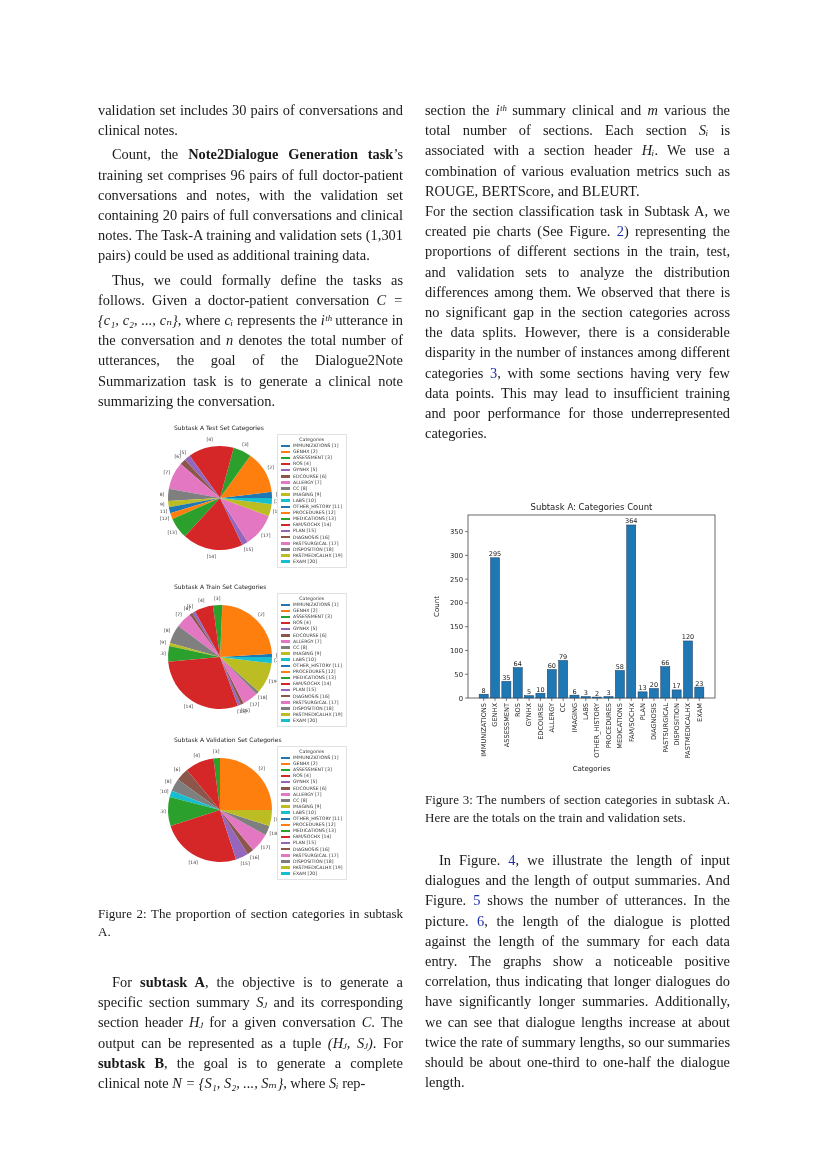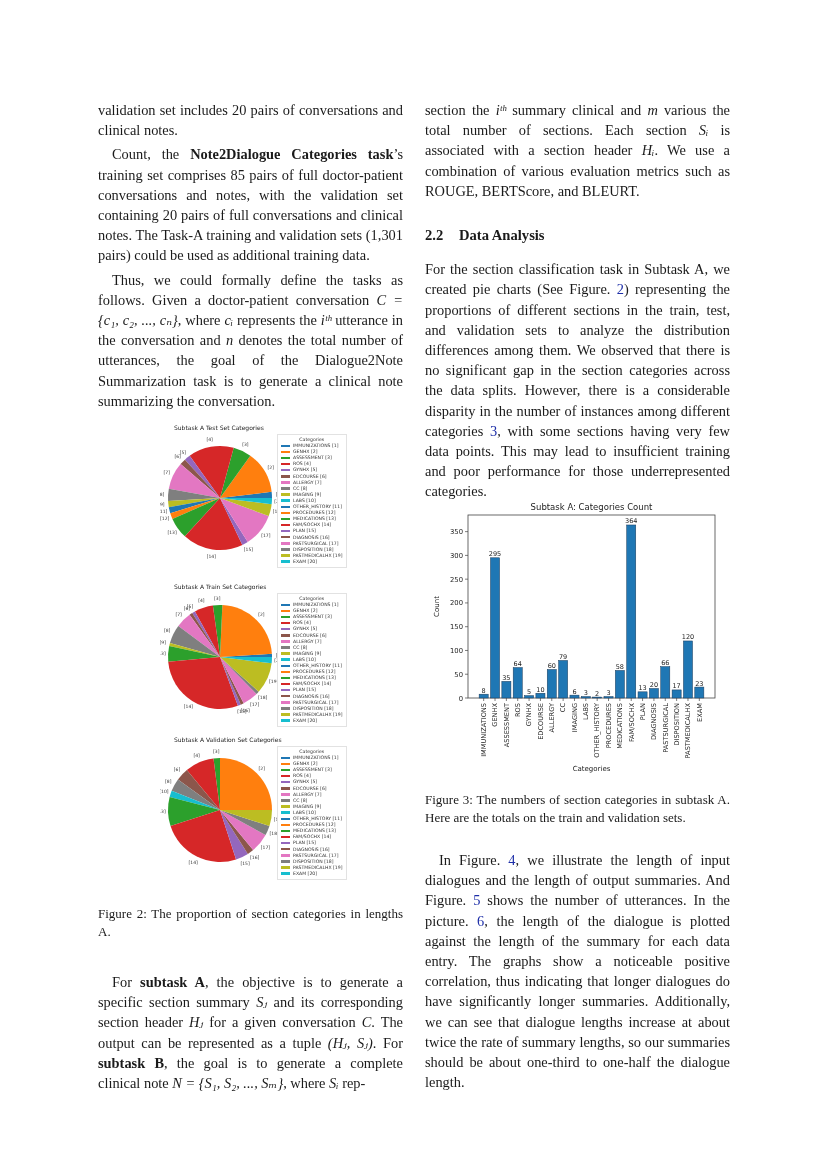--- a/index.html
+++ b/index.html
@@ -23,22 +23,22 @@
   .legend .lt { text-align: center; }
   .legend .li { white-space: nowrap; }
   .legend .sw { display: inline-block; width: 9px; height: 2.5px; margin-right: 3px; vertical-align: middle; }
   .bar-svg { position: absolute; left: 425px; top: 498px; }
   .bar-svg text { font-family: "DejaVu Sans", sans-serif; fill: #222; }
 </style>
 </head>
 <body>
 
 <div class="col col-left">
-  <p>validation set includes 20 pairs of conversations and clinical notes.</p>
-  <p class="indent gap"><span>Count, the </span><b>Note2Dialogue Categories task</b><span>’s training set comprises 85 pairs of full doctor-patient conversations and notes, with the validation set containing 20 pairs of full conversations and clinical notes. The Task-A training and validation sets (1,301 pairs) could be used as additional training data.</span></p>
+  <p>validation set includes 30 pairs of conversations and clinical notes.</p>
+  <p class="indent gap"><span>Count, the </span><b>Note2Dialogue Generation task</b><span>’s training set comprises 96 pairs of full doctor-patient conversations and notes, with the validation set containing 20 pairs of full conversations and clinical notes. The Task-A training and validation sets (1,301 pairs) could be used as additional training data.</span></p>
   <p class="indent gap"><span>Thus, we could formally define the tasks as follows. Given a doctor-patient conversation </span><span class="math">C = {c₁, c₂, ..., cₙ}</span><span>, where </span><span class="math">cᵢ</span><span> represents the </span><span class="math">iᵗʰ</span><span> utterance in the conversation and </span><span class="math">n</span><span> denotes the total number of utterances, the goal of the Dialogue2Note Summarization task is to generate a clinical note summarizing the conversation.</span></p>
 </div>
 
 <div class="pie-wrap" id="pie0" style="top:424px;height:160px;">
     <div class="pie-title">Subtask A Test Set Categories</div>
     <svg width="120" height="140" style="position: absolute; left: 0px; top: 8px;">
       <path d="M60,66 L112,66 A52,52 0 0 0 111.63501699270287,59.84979511208898 Z" fill="#1f77b4"></path>
       <text x="118.89638017409496" y="64.00480295427086" font-size="4.5" text-anchor="middle" fill="#333" font-family="DejaVu Sans, sans-serif">[1]</text>
       <path d="M60,66 L111.63501699270287,59.84979511208898 A52,52 0 0 0 90.31493291395255,23.750682343704568 Z" fill="#ff7f0e"></path>
       <text x="110.80157309427398" y="37.49666399969599" font-size="4.5" text-anchor="middle" fill="#333" font-family="DejaVu Sans, sans-serif">[2]</text>
@@ -208,30 +208,29 @@
       <div class="li"><span class="sw" style="background: rgb(148, 103, 189);"></span><span>PLAN [15]</span></div>
       <div class="li"><span class="sw" style="background: rgb(140, 86, 75);"></span><span>DIAGNOSIS [16]</span></div>
       <div class="li"><span class="sw" style="background: rgb(227, 119, 194);"></span><span>PASTSURGICAL [17]</span></div>
       <div class="li"><span class="sw" style="background: rgb(127, 127, 127);"></span><span>DISPOSITION [18]</span></div>
       <div class="li"><span class="sw" style="background: rgb(188, 189, 34);"></span><span>PASTMEDICALHX [19]</span></div>
       <div class="li"><span class="sw" style="background: rgb(23, 190, 207);"></span><span>EXAM [20]</span></div>
     </div>
   </div>
 
 <div class="col col-left" style="top:905px;">
-  <p class="caption">Figure 2: The proportion of section categories in lengths A.</p>
+  <p class="caption">Figure 2: The proportion of section categories in subtask A.</p>
 </div>
 
 <div class="col col-left" style="top:972px;">
   <p class="indent"><span>For </span><b>subtask A</b><span>, the objective is to generate a specific section summary </span><span class="math">Sⱼ</span><span> and its corresponding section header </span><span class="math">Hⱼ</span><span> for a given conversation </span><span class="math">C</span><span>. The output can be represented as a tuple </span><span class="math">(Hⱼ, Sⱼ)</span><span>. For </span><b>subtask B</b><span>, the goal is to generate a complete clinical note </span><span class="math">N = {S₁, S₂, ..., Sₘ}</span><span>, where </span><span class="math">Sᵢ</span><span> rep-</span></p>
 </div>
 
 <div class="col col-right">
   <p><span>section the </span><span class="math">iᵗʰ</span><span> summary clinical and </span><span class="math">m</span><span> various the total number of sections. Each section </span><span class="math">Sᵢ</span><span> is associated with a section header </span><span class="math">Hᵢ</span><span>. We use a combination of various evaluation metrics such as ROUGE, BERTScore, and BLEURT.</span></p>
-  <div class="sec"><span class="num">2.2</span><span>Data Analysis</span></div>
   <p><span>For the section classification task in Subtask A, we created pie charts (See Figure. </span><span class="ref">2</span><span>) representing the proportions of different sections in the train, test, and validation sets to analyze the distribution differences among them. We observed that there is no significant gap in the section categories across the data splits. However, there is a considerable disparity in the number of instances among different categories </span><span class="ref">3</span><span>, with some sections having very few data points. This may lead to insufficient training and poor performance for those underrepresented categories.</span></p>
 </div>
 
 <svg class="bar-svg" id="barchart" width="300" height="280" viewBox="0 0 300 280">
     <text x="166.5" y="12" font-size="8.5" text-anchor="middle">Subtask A: Categories Count</text>
     <rect x="43" y="17" width="247" height="183" fill="none" stroke="#444" stroke-width="0.8"></rect>
     <line x1="40" y1="200" x2="43" y2="200" stroke="#444" stroke-width="0.7"></line>
     <text x="38" y="202.5" font-size="6.8" text-anchor="end">0</text>
     <line x1="40" y1="176.23376623376623" x2="43" y2="176.23376623376623" stroke="#444" stroke-width="0.7"></line>
     <text x="38" y="178.73376623376623" font-size="6.8" text-anchor="end">50</text>

